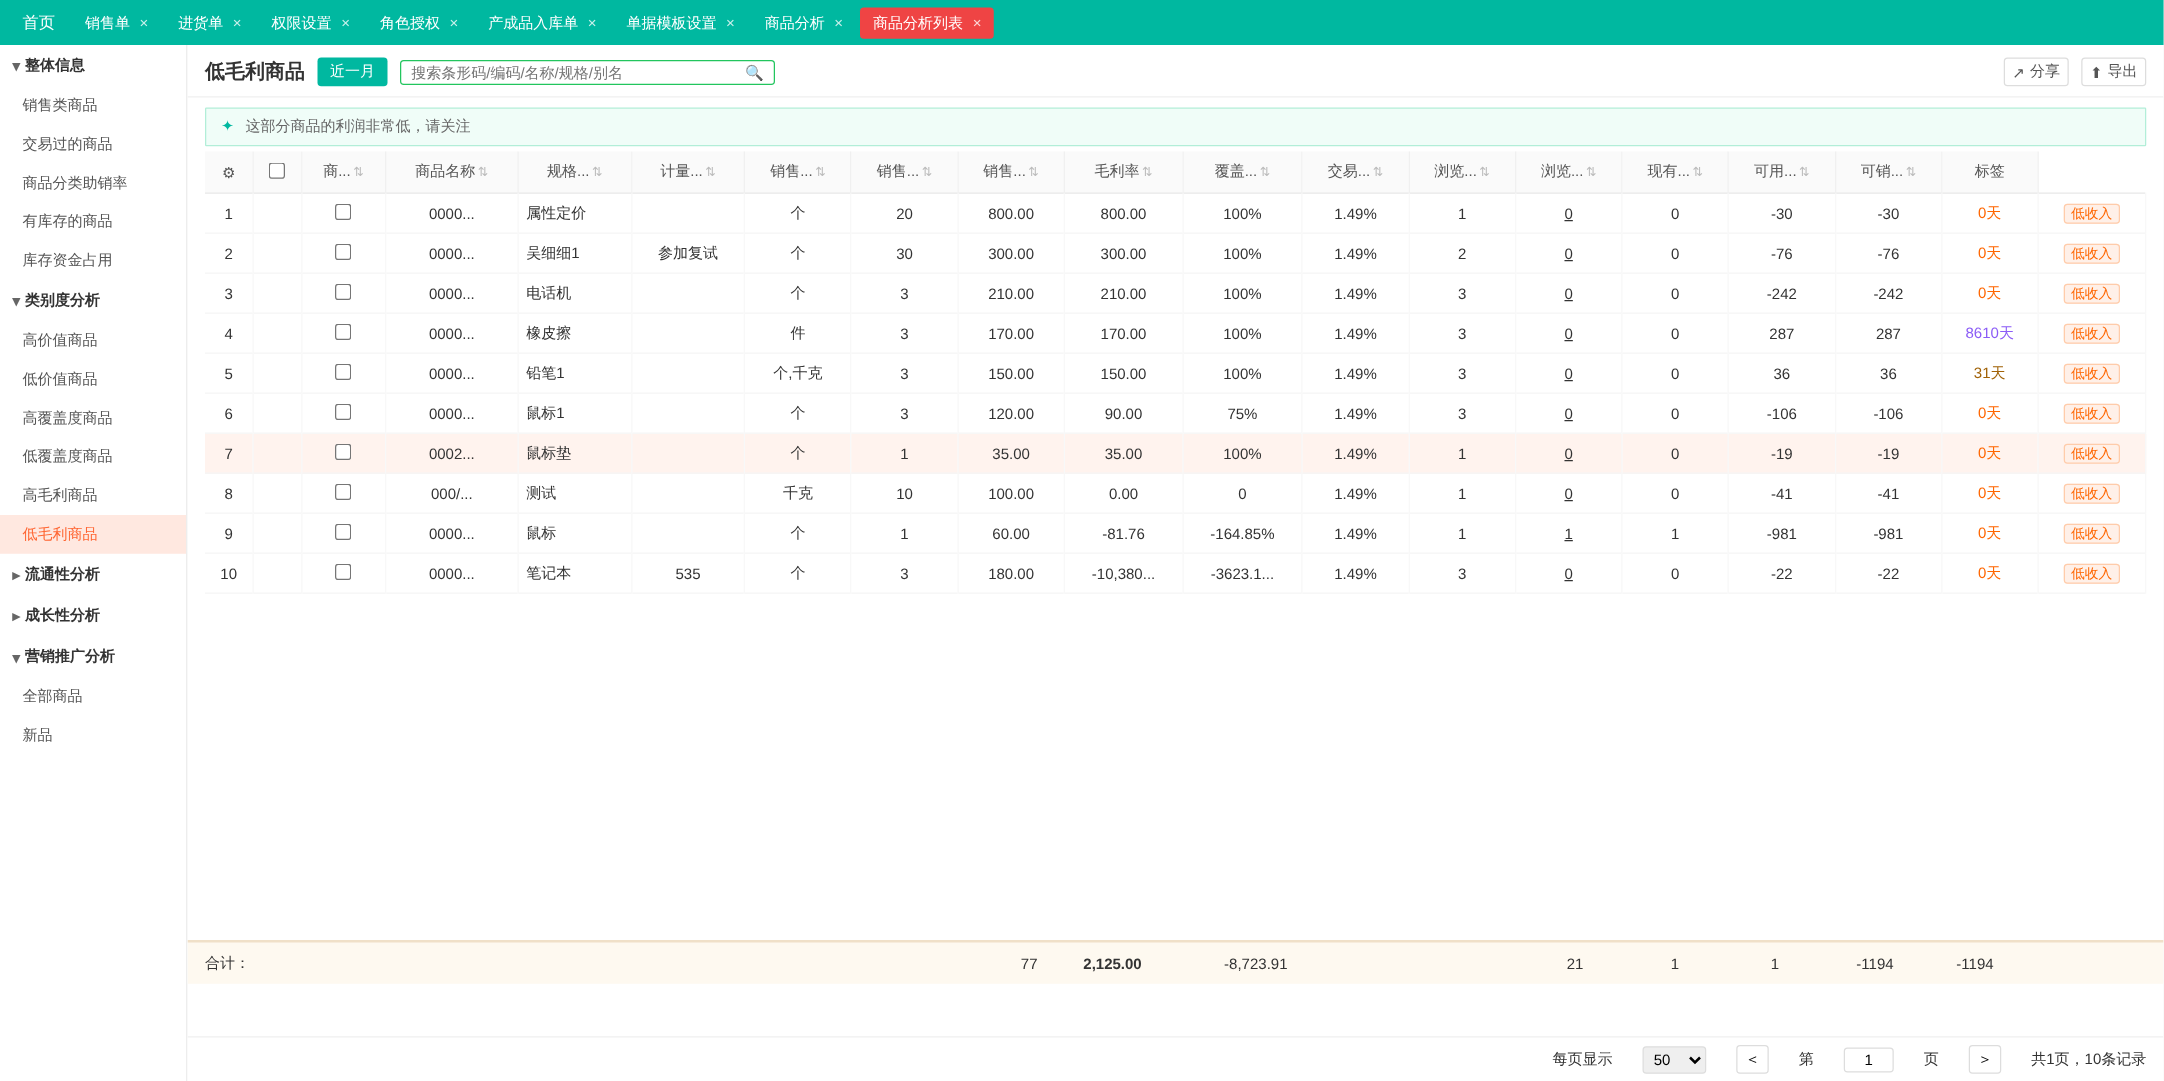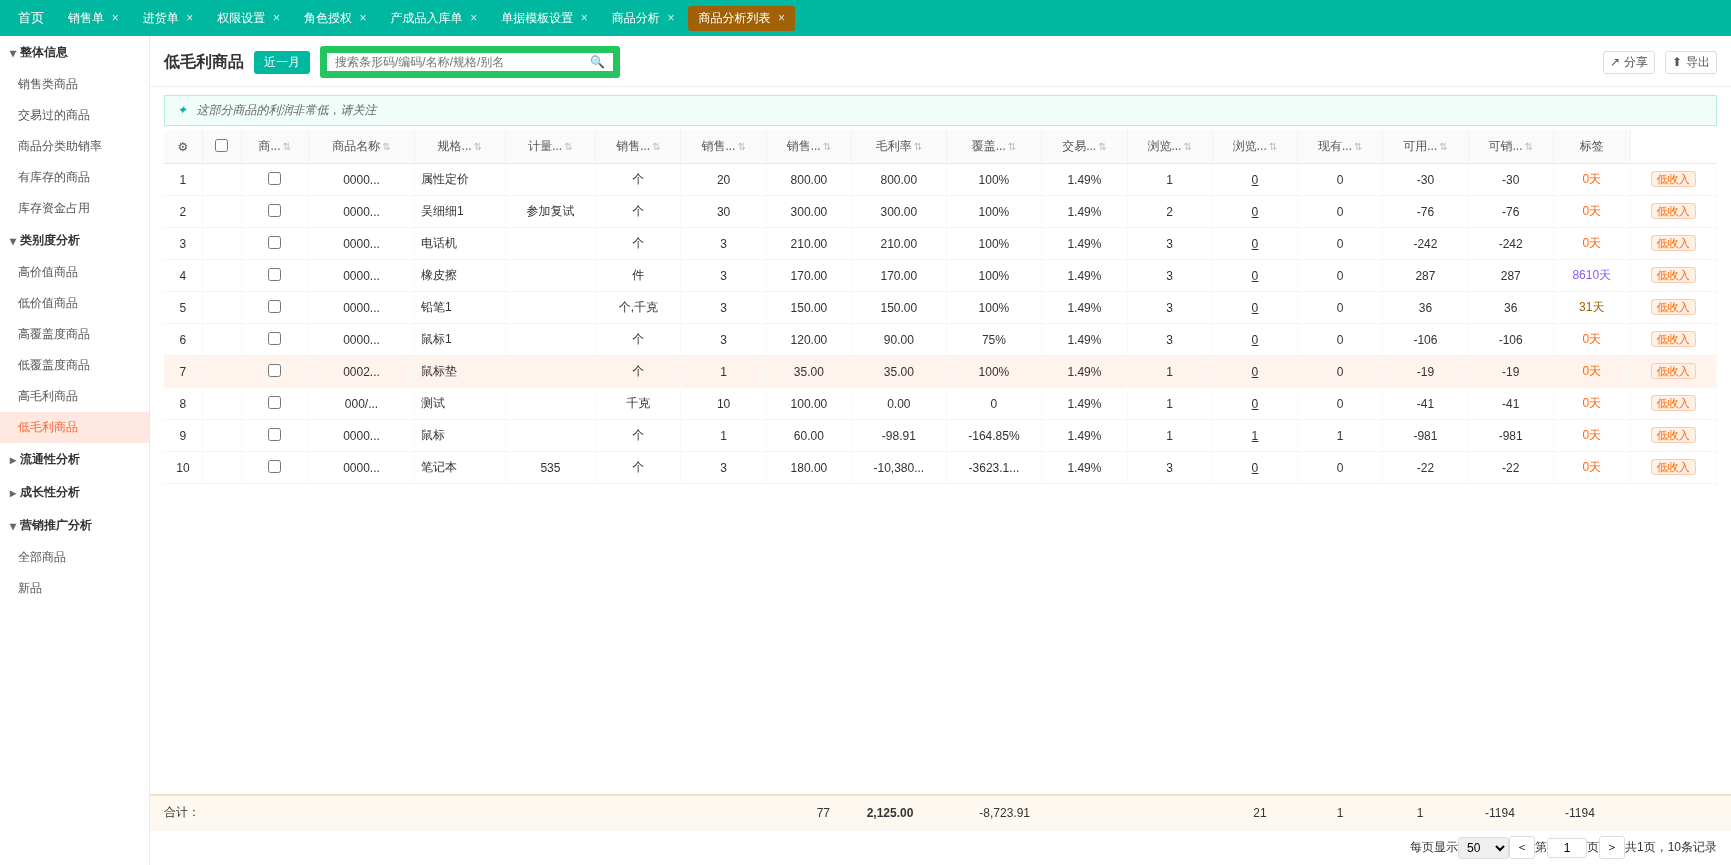--- a/index.html
+++ b/index.html
@@ -15,21 +15,21 @@
       gap: 4px;
     }
     .top-nav-item {
       color: #fff;
       padding: 4px 10px;
       cursor: pointer;
       border-radius: 3px;
       white-space: nowrap;
       font-size: 13px;
     }
-    .top-nav-item.active { background: #a16207; }
+    .top-nav-item.active { background: #ef4444; }
     .top-nav-item .close-x { margin-left: 4px; opacity: 0.8; }
 
     
     .main-layout {
       display: flex;
       height: calc(100vh - 36px);
       overflow: hidden;
     }
 
     
@@ -85,21 +85,21 @@
       background: #00b8a0;
       color: #fff;
       border: none;
       padding: 3px 10px;
       border-radius: 3px;
       cursor: pointer;
       font-size: 12px;
     }
     .search-box {
       display: flex;
-      border: 7px solid #22c55e;
+      border: 1px solid #22c55e;
       border-radius: 3px;
       padding: 2px 8px;
       flex: 1;
       max-width: 300px;
     }
     .search-box input {
       border: none;
       outline: none;
       font-size: 12px;
       color: #999;
@@ -126,21 +126,20 @@
     
     .notice-bar {
       background: #f0fdf8;
       border: 1px solid #b2eed8;
       margin: 8px 14px 4px 14px;
       padding: 6px 12px;
       border-radius: 1px;
       color: #666;
       font-size: 12px;
       flex-shrink: 0;
-      font-style: italic;
     }
 
     
     .table-container {
       flex: 1;
       overflow: auto;
       padding: 0 14px;
     }
 
     table {
@@ -194,23 +193,24 @@
     }
     .footer-total span { margin-right: 20px; }
 
     
     .pagination-bar {
       display: flex;
       align-items: center;
       justify-content: flex-end;
       padding: 6px 14px;
       border-top: 1px solid #f0f0f0;
-      gap: 0;
+      gap: 24px;
       flex-shrink: 0;
       background: #fff;
+      margin-top: 42px;
     }
     .pagination-bar select {
       border: 1px solid #ddd;
       border-radius: 3px;
       padding: 2px 4px;
       font-size: 12px;
     }
     .pagination-btn {
       border: 1px solid #ddd;
       background: #fff;
@@ -537,21 +537,21 @@
             <tr>
               <td>9</td>
       <td></td>
       <td><input type="checkbox" style=""></td>
       <td>0000...</td>
       <td class="text-left">鼠标</td>
       <td></td>
       <td>个</td>
       <td>1</td>
       <td>60.00</td>
-      <td>-98.91</td>
+      <td>-81.76</td>
       <td>-164.85%</td>
       <td>1.49%</td>
       <td>1</td>
       <td><span class="link-underline">1</span></td>
       <td>1</td>
       <td>-981</td>
       <td>-981</td>
       <td style="color:#ff6600">0天</td>
       <td><span class="tag-low-income">低收入</span></td>
     </tr>

